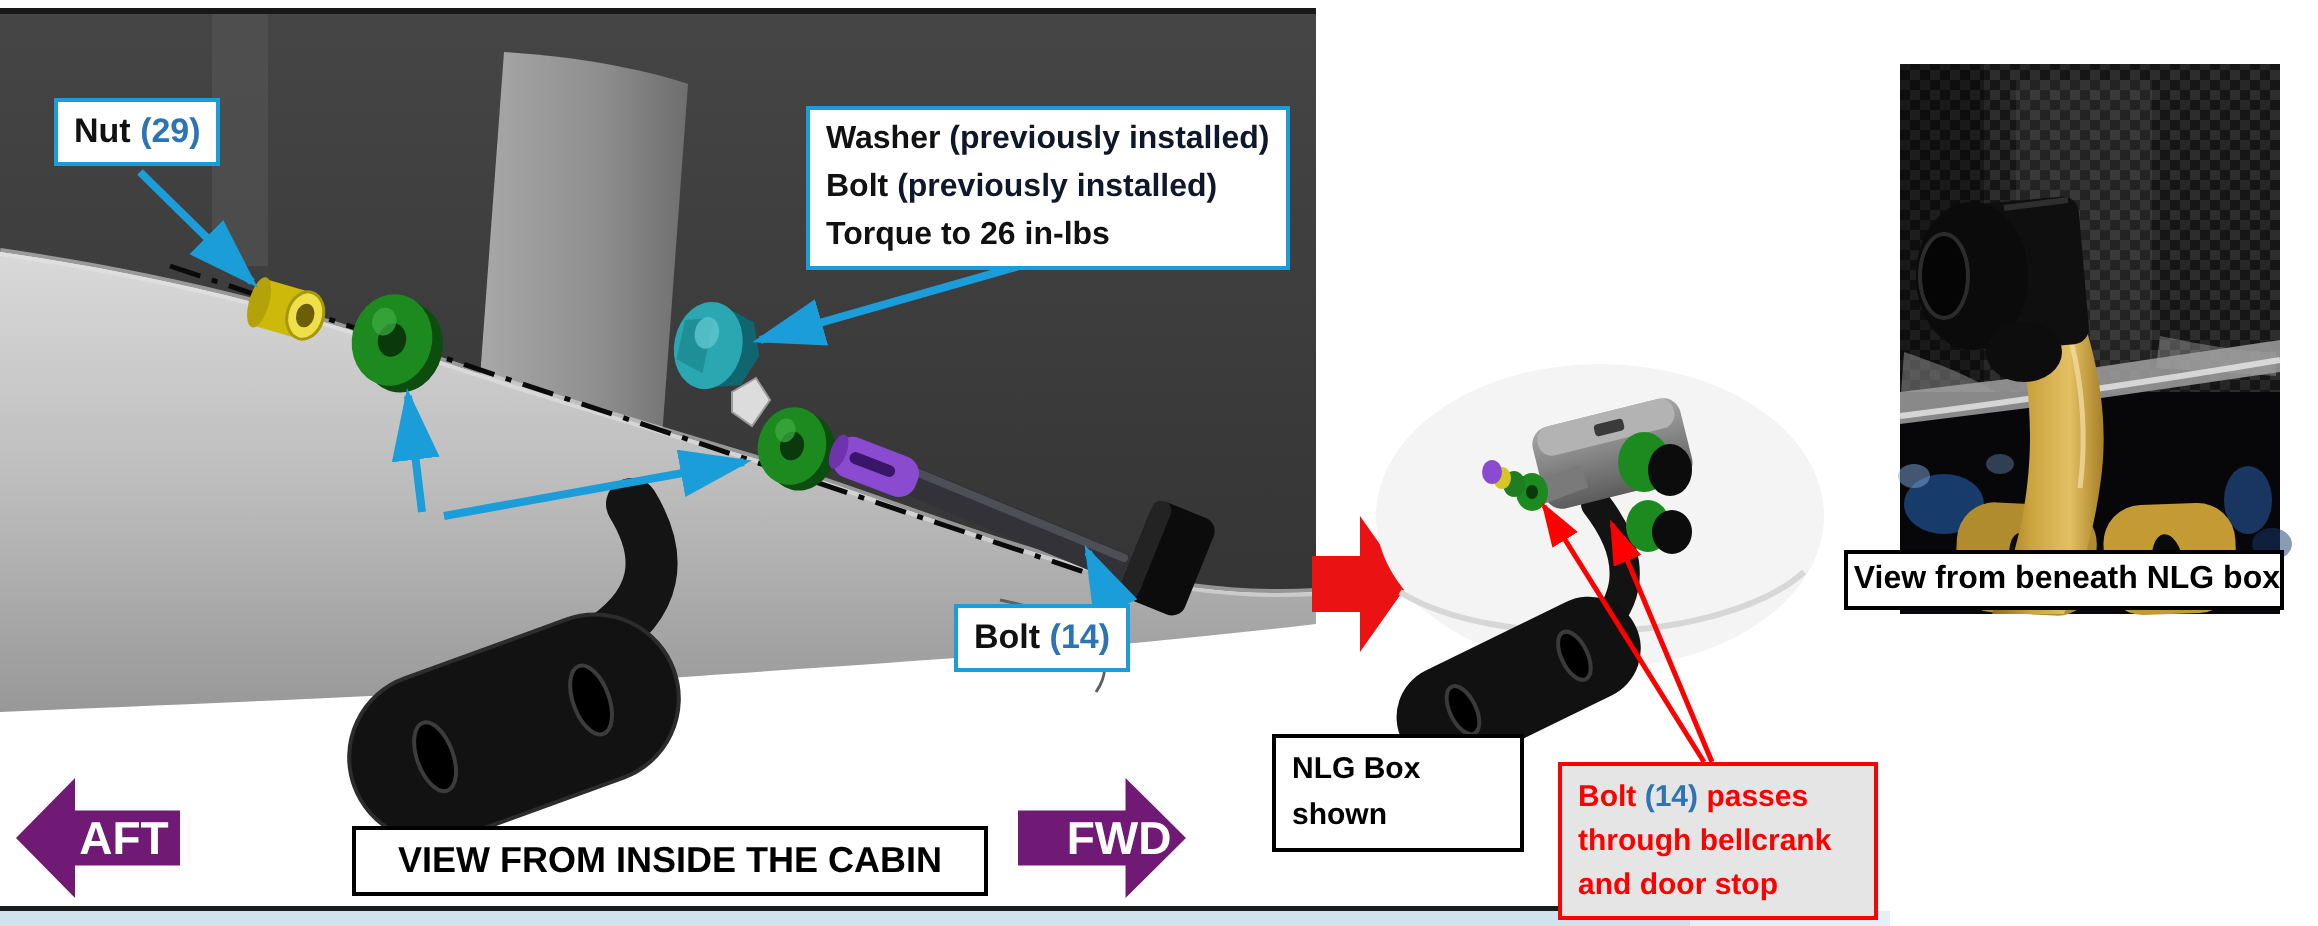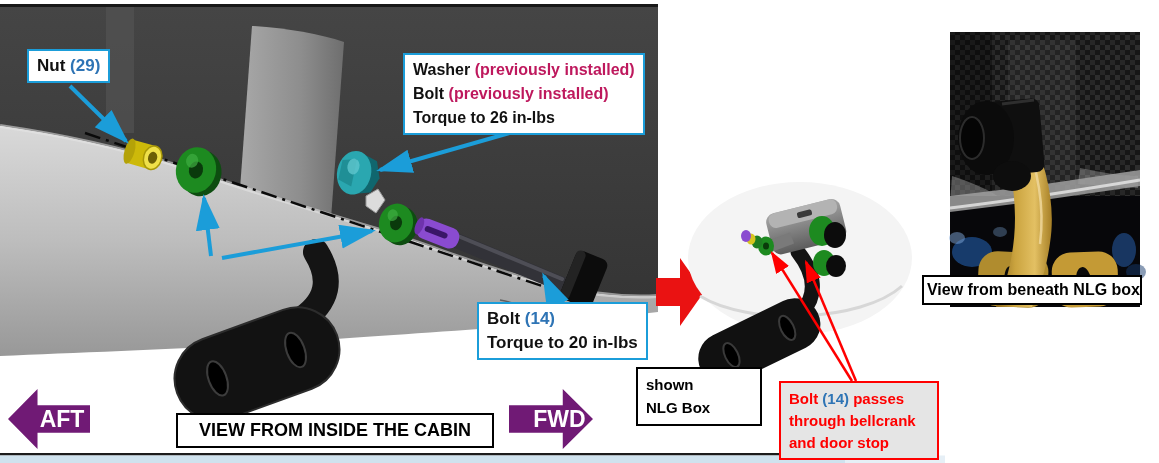--- a/index.html
+++ b/index.html
@@ -7,21 +7,21 @@
     position:relative;width:1159px;height:463px;background:#fff;overflow:hidden;
     font-family:"Liberation Sans",sans-serif;
   }
   .scene{position:absolute;left:0;top:0;z-index:1;}
   .callout{
     position:absolute;z-index:3;background:#fff;border:2px solid #1b9dd9;
     padding:3px 8px;font-weight:bold;font-size:16px;color:#111;
     line-height:1.4;white-space:nowrap;
   }
   .ref{color:#2e74b5;text-align:center;}
-  .note{color:#be185d;}
+  .note{color:#0f172a;}
   .black-box{
     position:absolute;z-index:3;background:#fff;border:2px solid #000;
     font-weight:bold;color:#000;
   }
   .red-box{
     position:absolute;z-index:3;background:#e5e5e5;border:2px solid #f00;
     font-weight:bold;color:#f00;font-size:15px;line-height:1.45;
     padding:5px 8px;width:140px;
   }
   .nut-box{left:27px;top:49px;font-size:17px;}
@@ -249,38 +249,37 @@
     </div>
     <div>Torque to 26 in-lbs</div>
   </div>
 
 
   <div class="callout bolt14-box">
     <div>
       <span>Bolt</span>
       <span class="ref">(14)</span>
     </div>
-    <div>Torque to 20 in-lbs</div>
   </div>
 
   <div class="dir-arrow aft-arrow">
     <span>AFT</span>
   </div>
 
   <div class="black-box view-cabin-box">
     <span>VIEW FROM INSIDE THE CABIN</span>
   </div>
 
   <div class="dir-arrow fwd-arrow">
     <span>FWD</span>
   </div>
 
   <div class="black-box nlg-note-box">
+    <div>NLG Box</div>
     <div>shown</div>
-    <div>NLG Box</div>
 
   </div>
 
   <div class="red-box rednote-box">
     <span>Bolt</span>
     <span class="ref">(14)</span>
     <span>passes through bellcrank and door stop</span>
   </div>
 
   <div class="black-box photo-caption">

